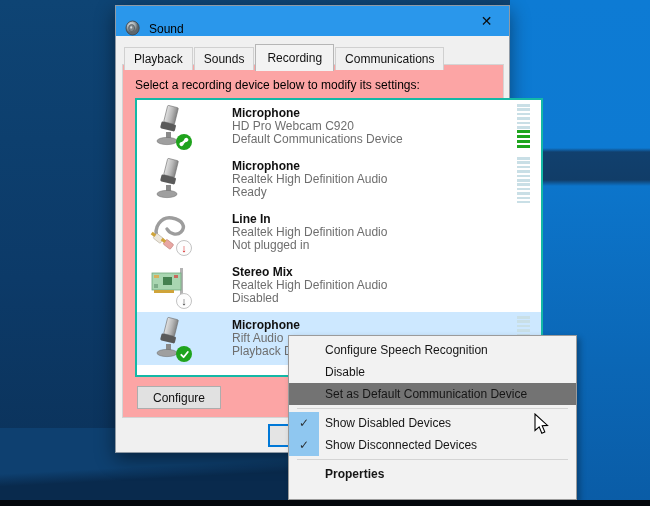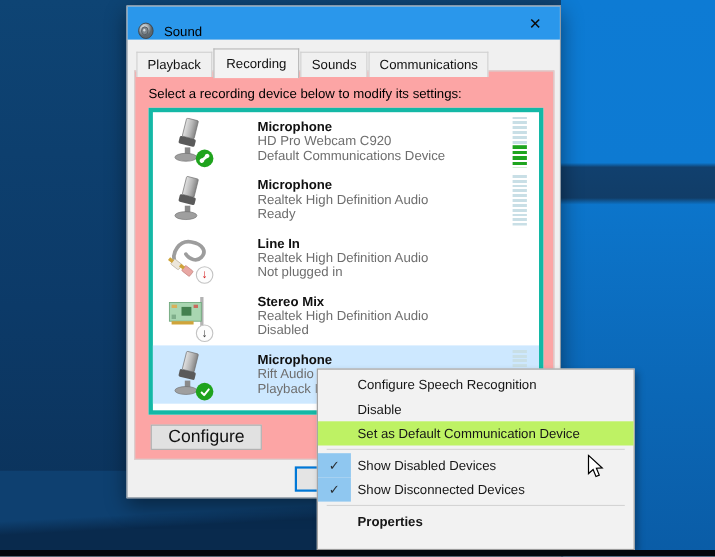--- a/index.html
+++ b/index.html
@@ -24,51 +24,51 @@
 
   
   .tabstrip { position:absolute; left:8px; top:38px; display:flex; align-items:flex-end; height:26px; z-index:3; }
   .tab { padding:4px 9px 4px; background:#f0f0f0; border:1px solid #d0d0d0; border-bottom:none; margin-right:1px; color:#111; }
   .tab.active { background:#f3f3f3; border-color:#b6b6b6; padding:6px 11px 6px; position:relative; top:1px; }
 
   
   .tabpage { position:absolute; left:6px; top:58px; width:382px; height:354px; border:1px solid #d4d4d4; background:#fca5a5; }
   .instruction { position:absolute; left:12px; top:13px; color:#000; }
 
-  .listbox { position:absolute; left:12px; top:33px; width:359px; height:279px; background:#fff; border:4px solid #14b8a6; }
+  .listbox { position:absolute; left:12px; top:33px; width:408px; height:279px; background:#fff; border:2px solid #14b8a6; }
   .device-row { position:relative; height:53px; }
   .device-row.selected { background:#cde8ff; }
   .dev-icon { position:absolute; left:13px; top:5px; width:40px; height:44px; }
   .badge { position:absolute; right:-2px; bottom:-1px; width:16px; height:16px; border-radius:50%;
     display:flex; align-items:center; justify-content:center; }
   .badge.green { background:#1fa31d; }
   .badge.white { background:#fdfdfd; border:1px solid #c3c3c3; }
   .badge .glyph { font-size:11px; line-height:11px; font-weight:bold; }
   .dev-text { position:absolute; left:95px; top:7px; line-height:13px; }
   .dev-name { font-weight:bold; color:#101010; }
   .dev-sub { color:#6e6e6e; }
   .meter { position:absolute; right:11px; top:4px; width:13px; height:46px; }
   .meter .seg-light { height:46px; background:repeating-linear-gradient(to bottom,#c9dfe6 0 2.6px,rgba(0,0,0,0) 2.6px 4.4px); }
   .meter.active .seg-light { height:26px; }
   .meter .seg-green { height:20px; background:repeating-linear-gradient(to bottom,#1ea51e 0 3px,rgba(0,0,0,0) 3px 5px); }
 
   .configure-btn { position:absolute; left:14px; bottom:8px; height:23px; padding:0 15px;
-    background:#e1e1e1; border:1px solid #adadad; font-size:16px; color:#111; font-family:inherit; }
+    background:#e1e1e1; border:1px solid #adadad; font-size:12px; color:#111; font-family:inherit; }
 
   .ok-btn-partial { position:absolute; left:152px; top:418px; width:80px; height:23px;
     background:#e4e4e4; border:2px solid #0078d7; }
 
   
   .context-menu { position:absolute; left:288px; top:335px; width:289px; background:#f2f2f2;
     border:1px solid #9b9b9b; padding:3px 0 14px; z-index:20; box-shadow:3px 3px 6px rgba(0,0,0,.3); }
   .menu-item { display:flex; align-items:center; height:22px; color:#161616; }
   .menu-item .gutter { width:30px; height:22px; display:flex; align-items:center; justify-content:center; flex:0 0 30px; }
   .menu-item .gutter.checked { background:#8fc7f0; color:#2b3136; font-size:12px; }
   .menu-item .mi-label { padding-left:6px; }
-  .menu-item.highlighted { background:#bef264; }
+  .menu-item.highlighted { background:#737373; }
   .menu-item.bold .mi-label { font-weight:bold; }
   .menu-sep { height:1px; background:#d4d4d4; margin:3px 8px 3px 8px; }
 
   
   .cursor { position:absolute; left:531px; top:413px; z-index:30; }
 </style>
 </head>
 <body>
 
 <div class="desktop"></div>
@@ -90,22 +90,22 @@
         <ellipse cx="6.6" cy="8" rx="3" ry="3.6" fill="#7e878d" stroke="#4a5156" stroke-width="0.7"></ellipse>
         <ellipse cx="6.2" cy="7.4" rx="1" ry="1.2" fill="#d7dcdf"></ellipse>
       </svg>
     </span>
     <span class="title-text">Sound</span>
     <span class="close-btn">✕</span>
   </div>
 
   <div class="tabstrip">
     <div class="tab">Playback</div>
+    <div class="tab">Sounds</div>
     <div class="tab active">Recording</div>
-    <div class="tab">Sounds</div>
     <div class="tab">Communications</div>
   </div>
 
   <div class="tabpage">
     <div class="instruction">Select a recording device below to modify its settings:</div>
 
     <div class="listbox">
 
       <div class="device-row">
         <div class="dev-icon">

